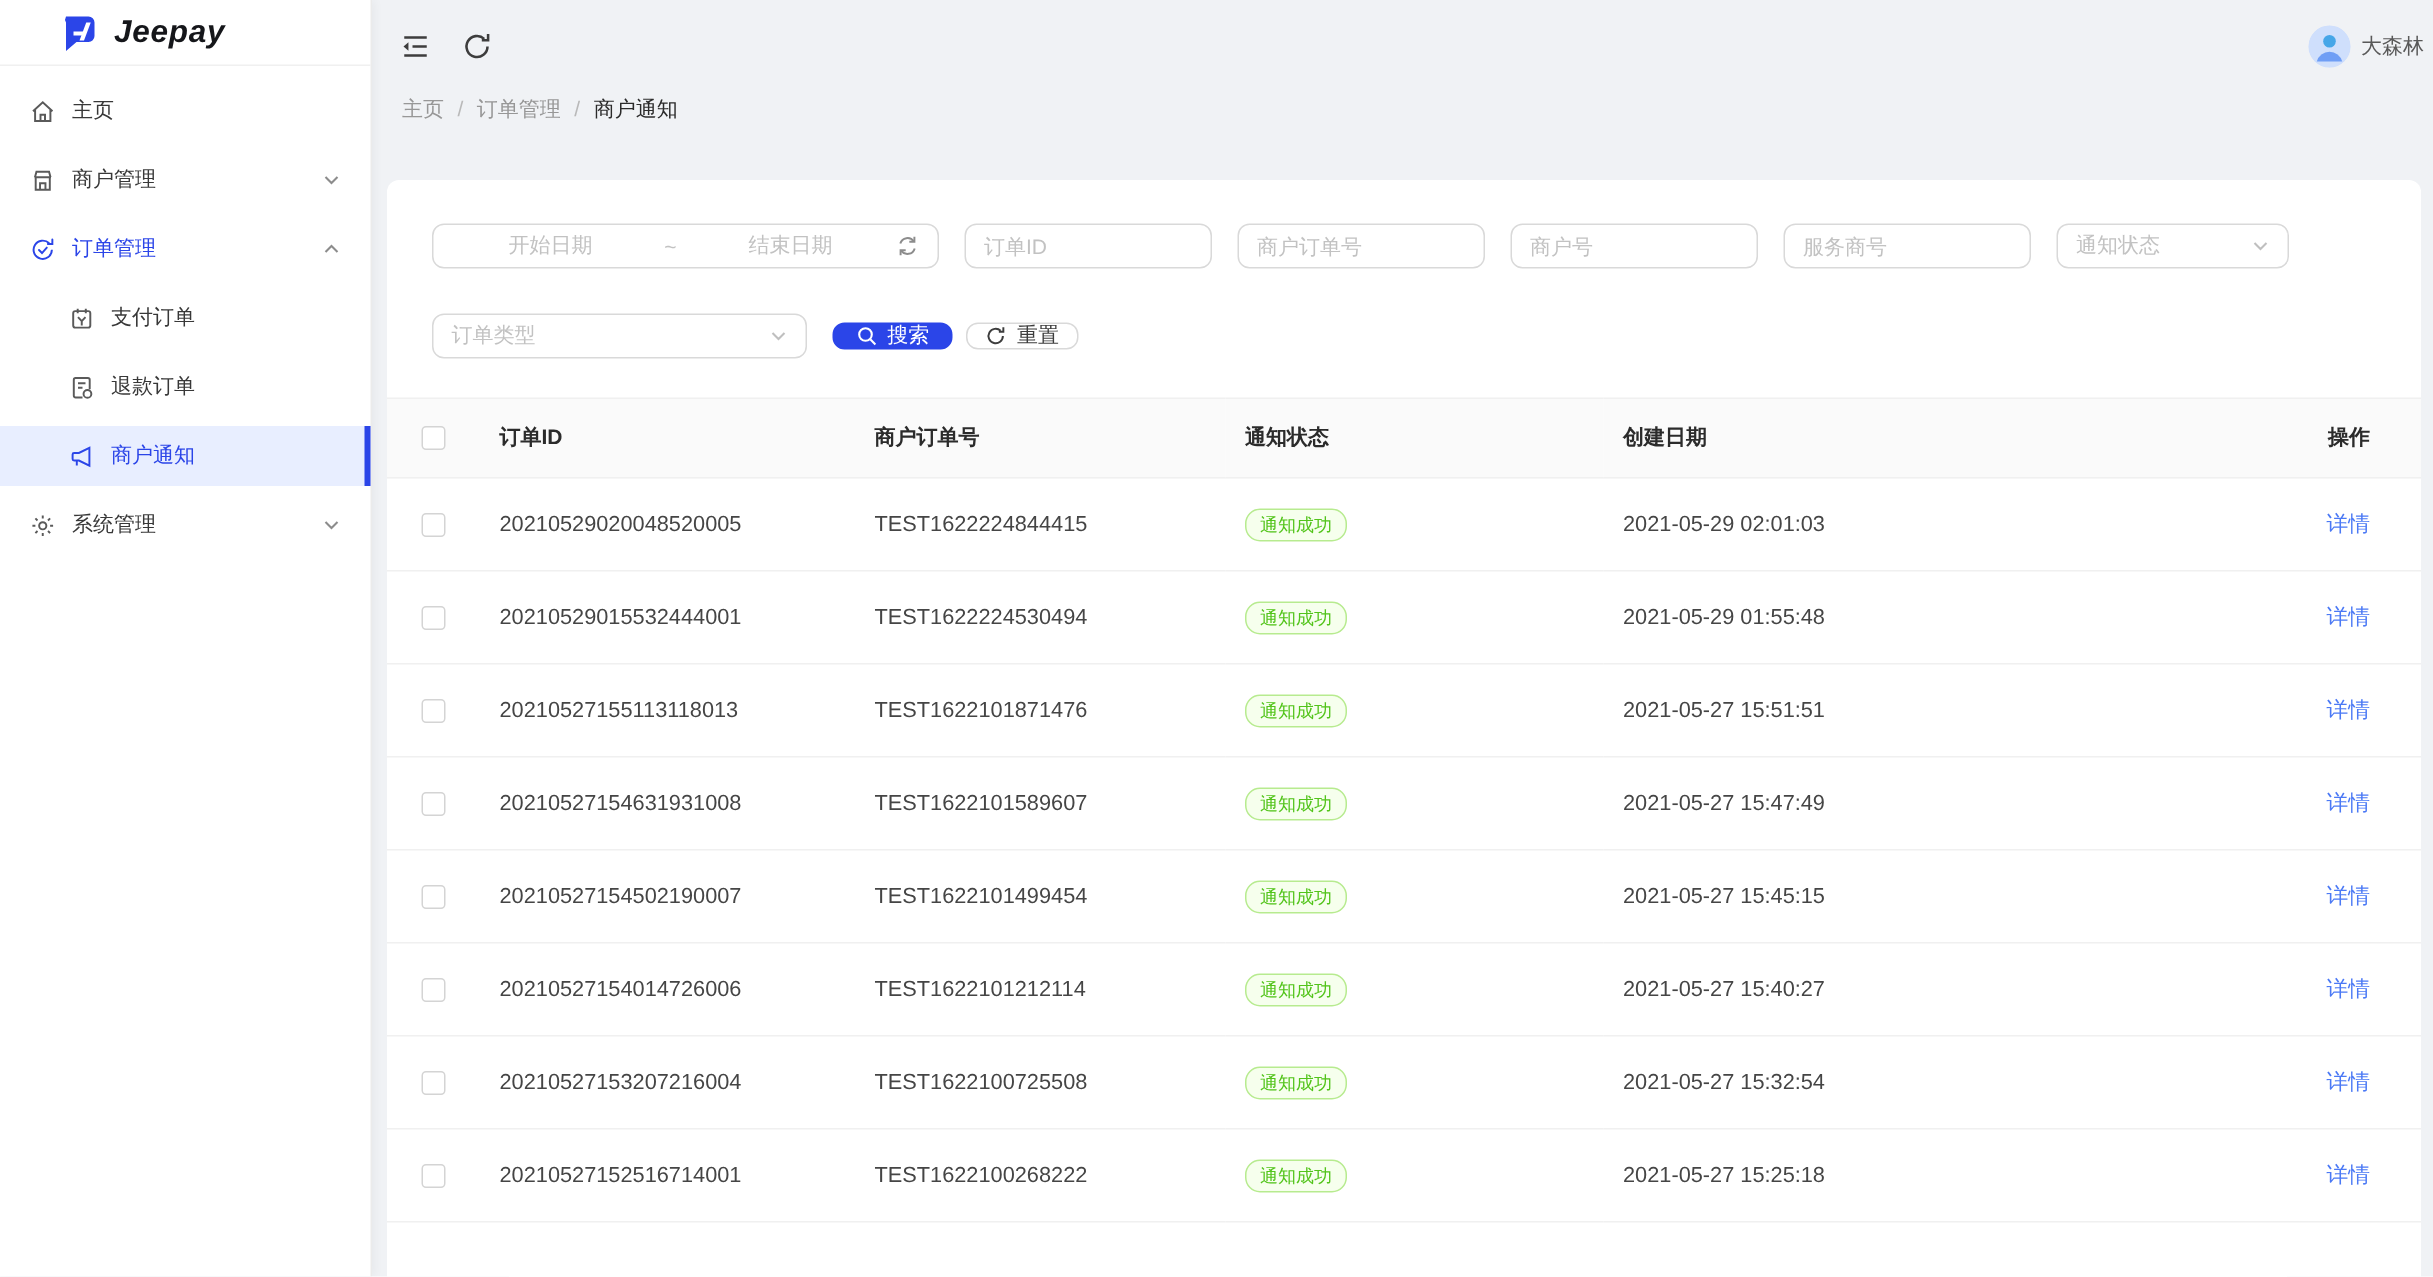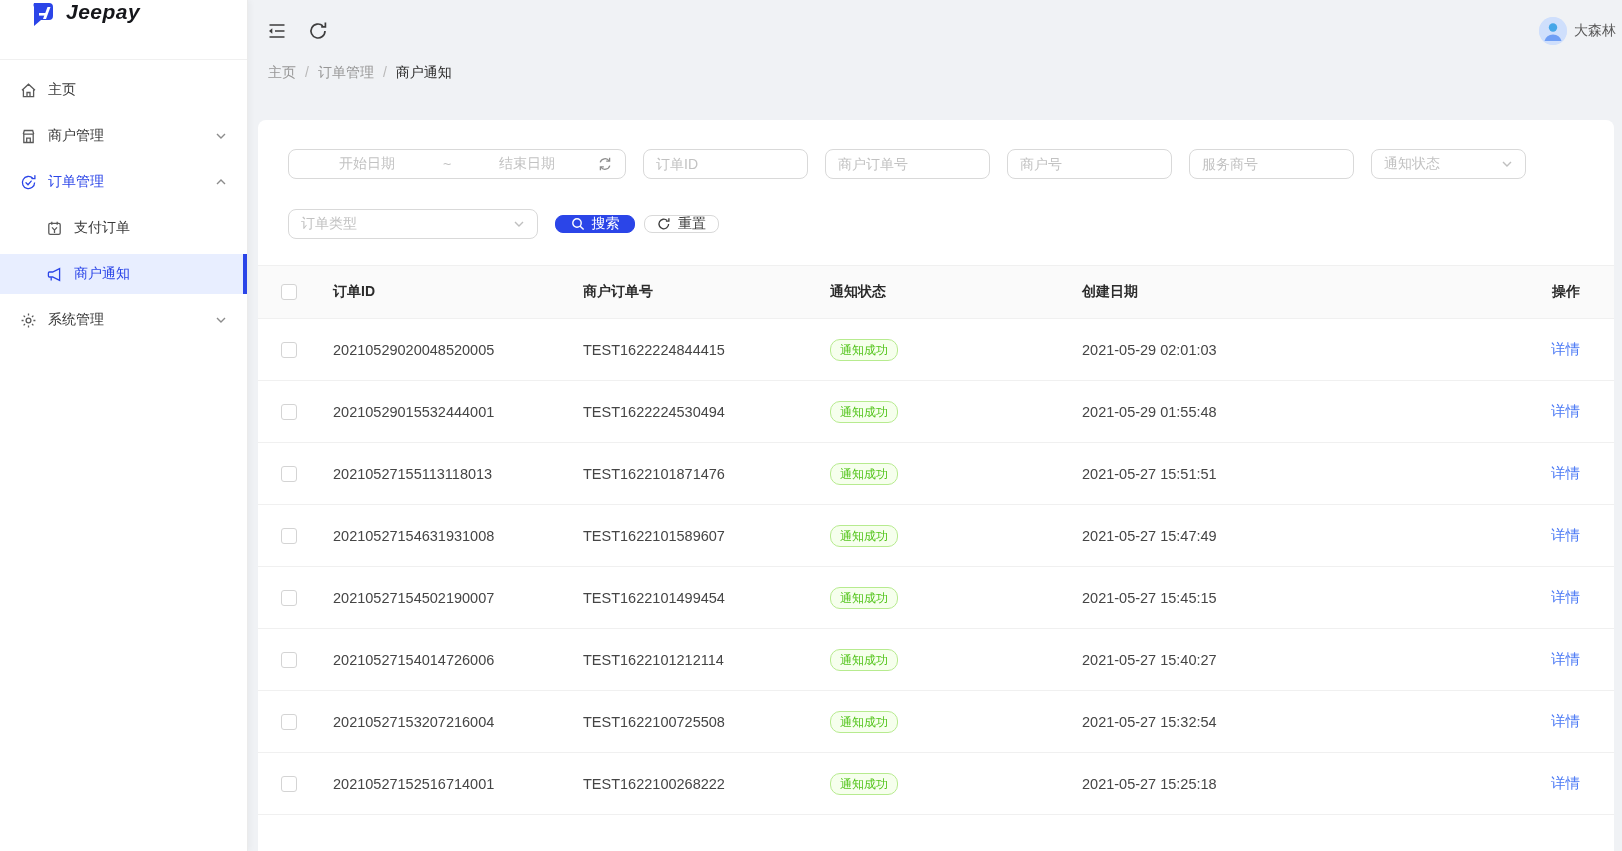--- a/index.html
+++ b/index.html
@@ -11,21 +11,21 @@
     font-size:14px; color:#333;
     display:flex;
   }
   
   .sidebar {
     width:248px; flex-shrink:0; background:#fff;
     border-right:1px solid #ebebeb;
     box-shadow:2px 0 6px rgba(0,0,0,0.04);
     z-index:5;
   }
-  .logo-row { height:60px; display:flex; gap:9px; padding-left:30px; border-bottom:1px solid #f0f0f0; }
+  .logo-row { height:44px; display:flex; align-items:center; gap:9px; padding-left:40px; border-bottom:1px solid #f0f0f0; }
   .logo-mark { width:27px; height:27px; }
   .logo-text { font-size:21px; font-weight:800; font-style:italic; color:#15161a; letter-spacing:.5px; }
   .menu { padding-top:4px; }
   .menu-item {
     height:40px; margin:6px 0; display:flex; align-items:center;
     padding:0 20px; color:#383838; cursor:pointer; position:relative;
   }
   .menu-item .mi-icon { width:17px; height:17px; margin-right:11px; color:#5a5a5a; flex-shrink:0; }
   .menu-item .mi-label { flex:1; }
   .menu-item .chev { width:12px; height:12px; color:#8c8c8c; }
@@ -154,20 +154,28 @@
     </div>
 
     <div class="menu-item sub">
       <svg class="mi-icon" viewBox="0 0 17 17" fill="none" stroke="currentColor" stroke-width="1.3">
           <rect x="2.8" y="3.4" width="11.4" height="11" rx="1.4"></rect>
           <path d="M5.8 1.8 v3 M11.2 1.8 v3 M6 7.4 l2.5 2.7 2.5-2.7 M8.5 10 v3"></path>
         </svg>
       <span class="mi-label">支付订单</span>
     </div>
 
+    <div class="menu-item sub">
+      <svg class="mi-icon" viewBox="0 0 17 17" fill="none" stroke="currentColor" stroke-width="1.3">
+          <path d="M13.8 9.5 V3.2 a1.2 1.2 0 0 0 -1.2 -1.2 H4.4 a1.2 1.2 0 0 0 -1.2 1.2 v10.6 a1.2 1.2 0 0 0 1.2 1.2 h4.6"></path>
+          <path d="M6 5.5 h5 M6 8.5 h3"></path>
+          <circle cx="12.3" cy="12.6" r="2.6"></circle>
+        </svg>
+      <span class="mi-label">退款订单</span>
+    </div>
 
     <div class="menu-item sub active-sub">
       <svg class="mi-icon" viewBox="0 0 17 17" fill="none" stroke="currentColor" stroke-width="1.3">
           <path d="M13.6 2.6 v11.8 L6.6 11 H3.4 a1 1 0 0 1 -1 -1 V7 a1 1 0 0 1 1 -1 h3.2 z"></path>
           <path d="M5.2 11.2 v3.2"></path>
         </svg>
       <span class="mi-label">商户通知</span>
     </div>
 
 

